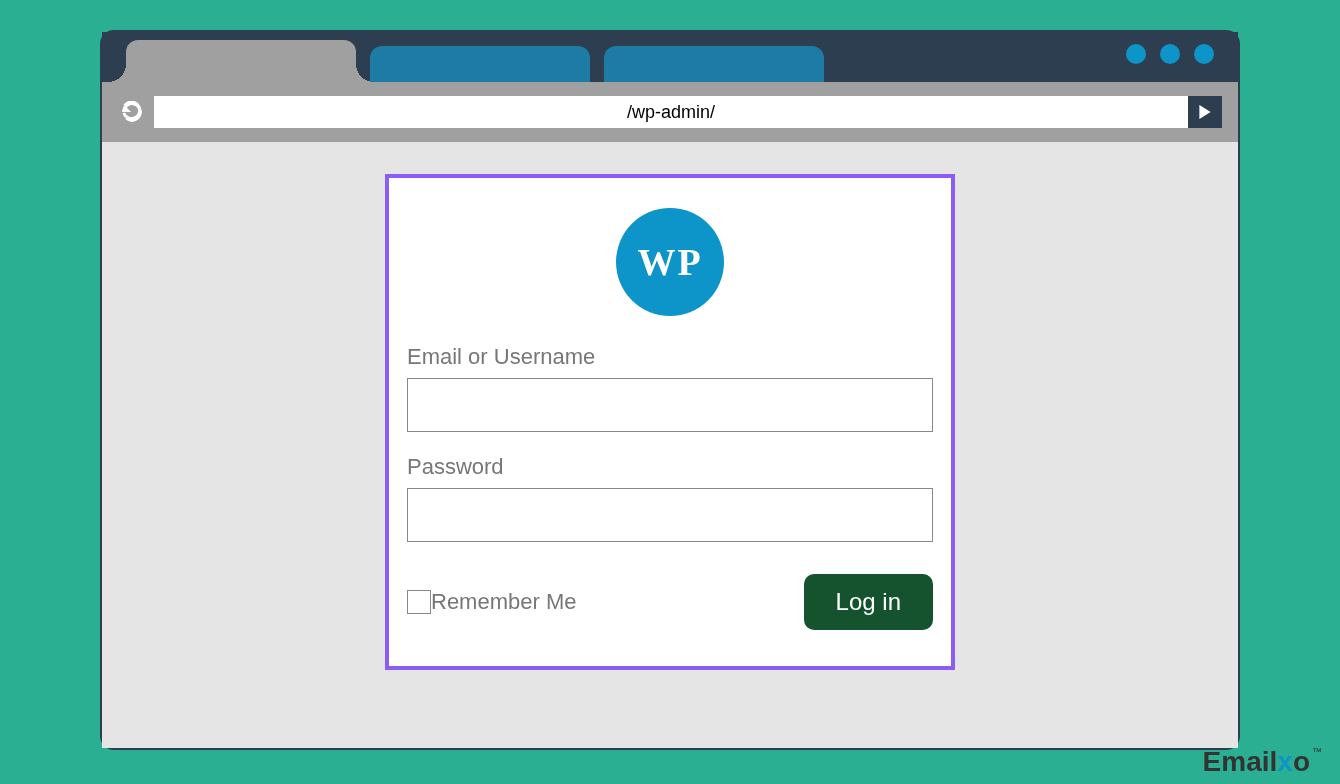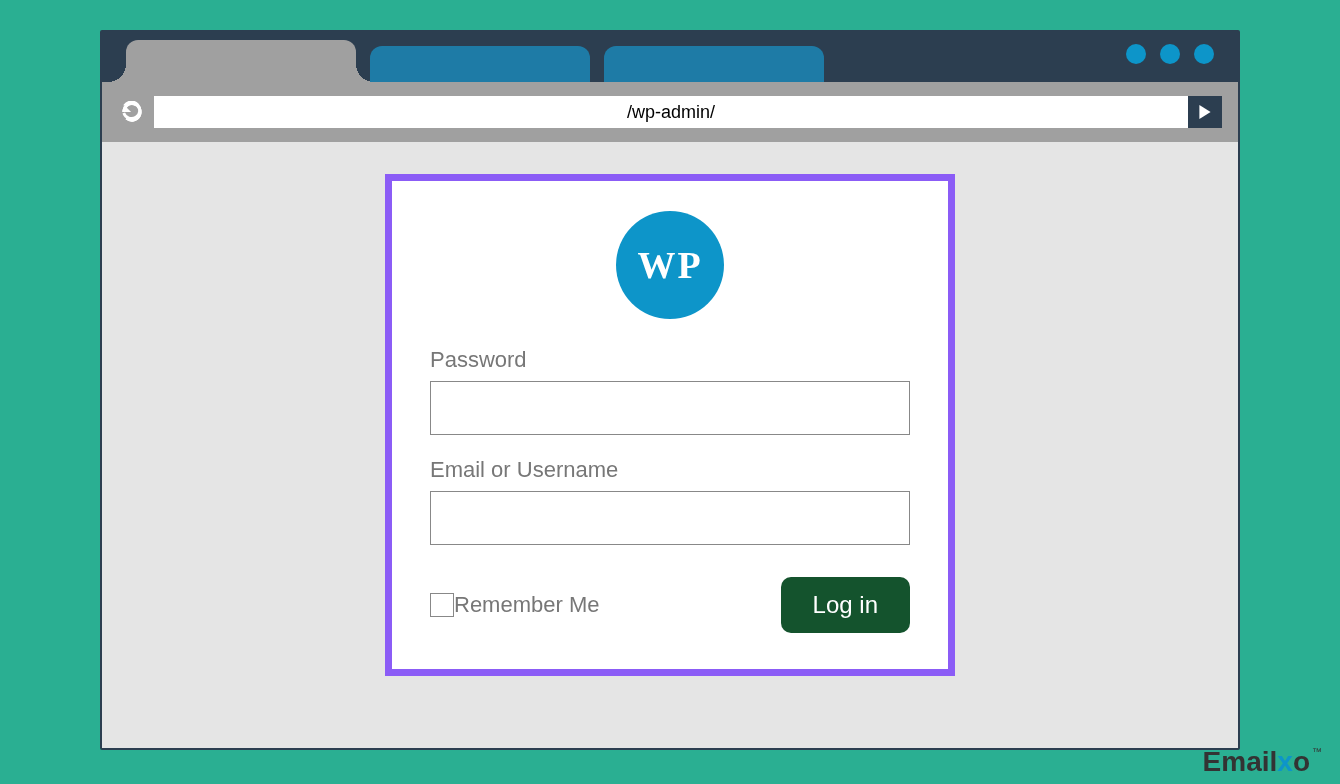--- a/index.html
+++ b/index.html
@@ -12,21 +12,21 @@
     overflow: hidden;
   }
   .browser-window {
     position: absolute;
     left: 100px;
     top: 30px;
     width: 1140px;
     height: 720px;
     background: #e5e5e5;
     border: 2px solid #2c3e50;
-    border-radius: 2px;
+    border-radius: 14px;
     display: flex;
     flex-direction: column;
   }
   .tab-strip {
     height: 50px;
     background: #2c3e50;
     position: relative;
     display: flex;
     align-items: flex-end;
   }
@@ -114,22 +114,22 @@
   .content-area {
     flex: 1;
     background: #e5e5e5;
     display: flex;
     justify-content: center;
     padding-top: 32px;
   }
   .login-card {
     width: 570px;
     background: white;
-    border: 7px solid #8b5cf6;
-    padding: 30px 38px 36px;
+    border: 4px solid #8b5cf6;
+    padding: 30px 18px 36px;
     height: fit-content;
   }
   .logo-wrap {
     display: flex;
     justify-content: center;
     margin-bottom: 28px;
   }
   .wp-logo {
     width: 108px;
     height: 108px;
@@ -241,27 +241,27 @@
 
   <div class="content-area">
     <div class="login-card">
       <div class="logo-wrap">
         <div class="wp-logo">
           <span>WP</span>
         </div>
       </div>
 
       <div class="field-group">
+        <div class="field-label">Email or Username</div>
+        <input class="text-input" type="text" value="" style="">
+      </div>
+
+      <div class="field-group">
         <div class="field-label">Password</div>
         <input class="text-input" type="password" value="" style="">
-      </div>
-
-      <div class="field-group">
-        <div class="field-label">Email or Username</div>
-        <input class="text-input" type="text" value="" style="">
       </div>
 
       <div class="form-footer">
         <div class="remember-wrap">
           <div class="checkbox"></div>
           <span class="remember-label">Remember Me</span>
         </div>
         <button class="login-btn">Log in</button>
       </div>
     </div>

